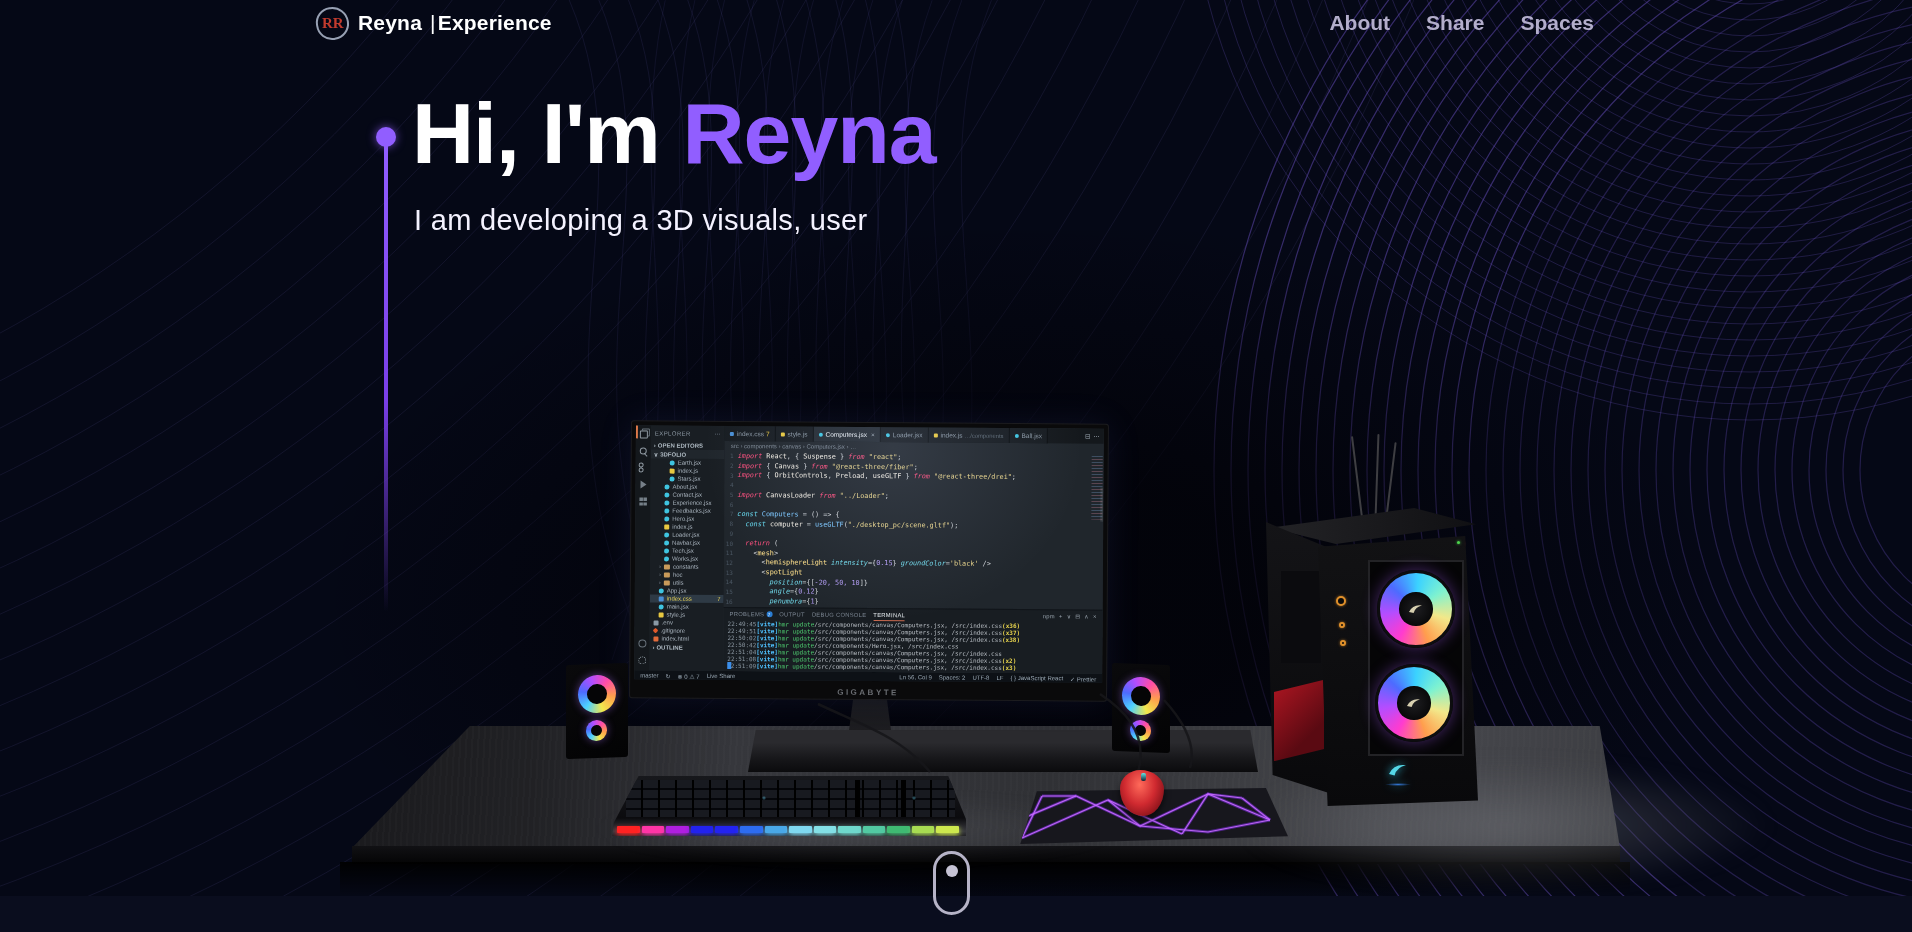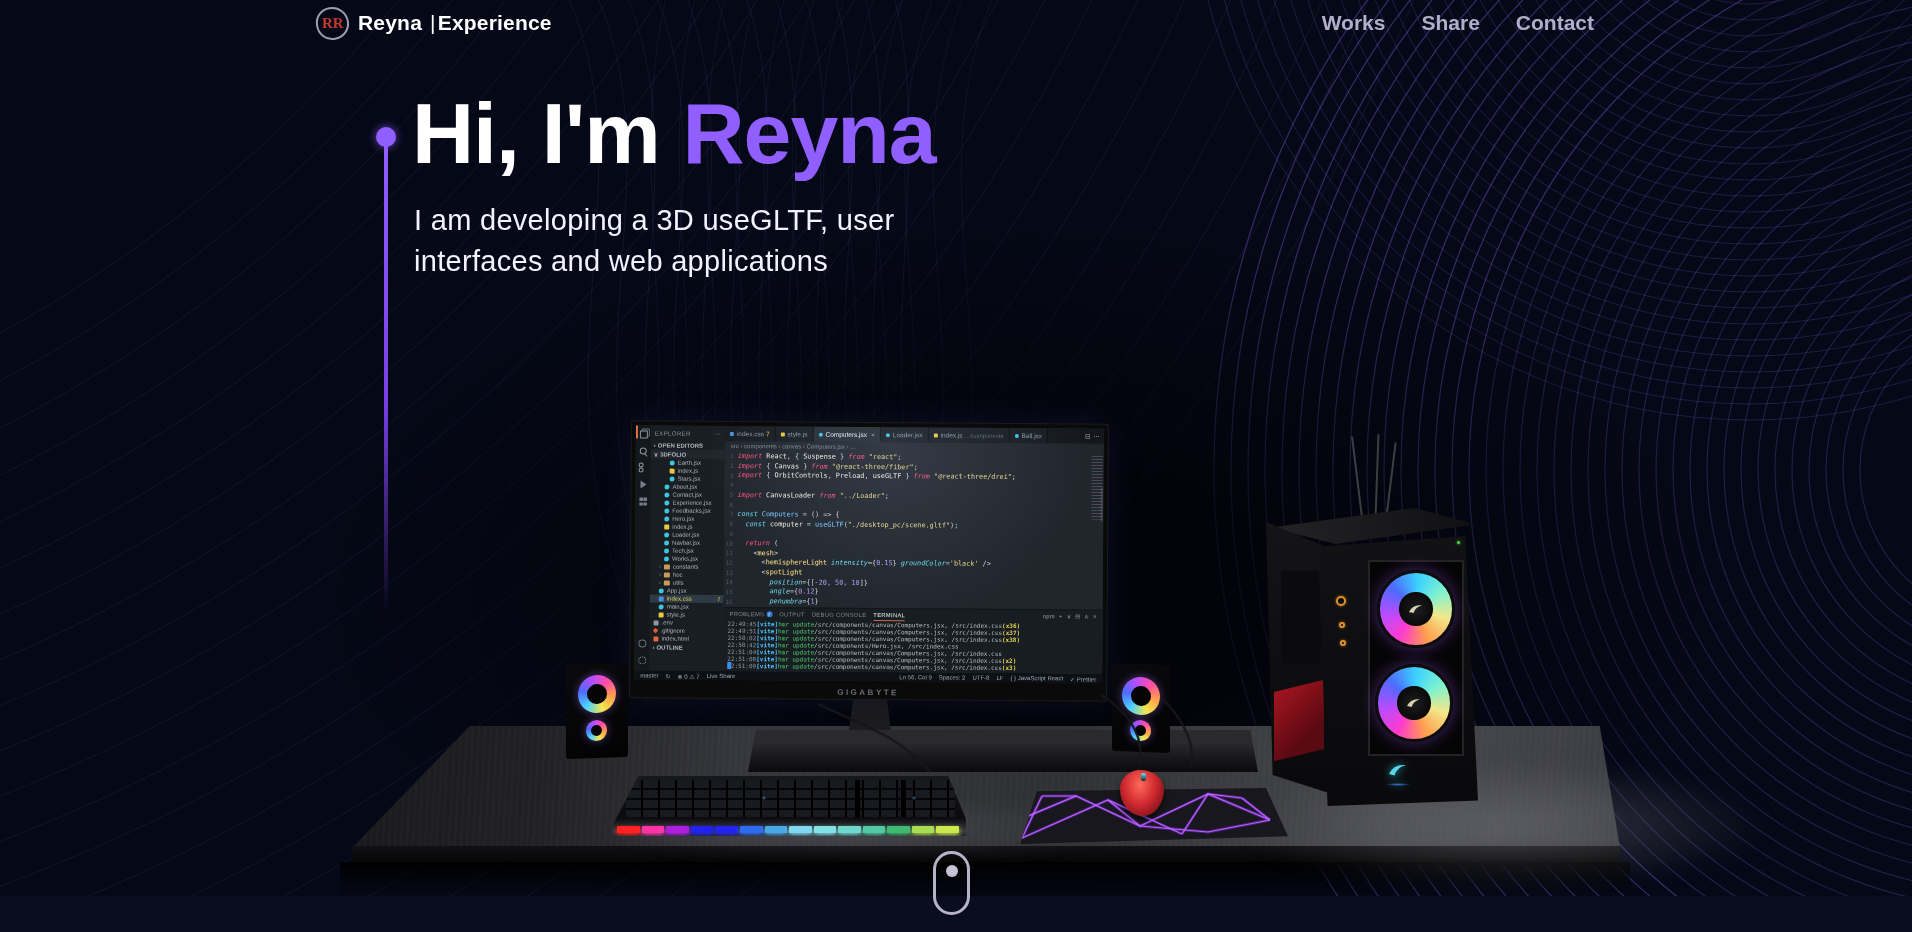--- a/index.html
+++ b/index.html
@@ -364,30 +364,30 @@
 <header>
   <div class="brand">
     <div class="logo-circle">
       <span>RR</span>
     </div>
     <div class="brand-text">
       <span>Reyna</span><span class="brand-div">|</span><span>Experience</span>
     </div>
   </div>
   <nav id="nav">
-      <a class="nav-link">Works</a>
+      <a class="nav-link">About</a>
       <a class="nav-link">Share</a>
-      <a class="nav-link">Contact</a>
+      <a class="nav-link">Spaces</a>
     </nav>
 </header>
 
 <div class="hero-dot"></div>
 <div class="hero-line"></div>
 <h1 class="hero-title"><span>Hi, I'm</span> <span class="accent">Reyna</span></h1>
-<p class="hero-sub"><span>I am developing a 3D useGLTF, user</span><br><span>interfaces and web applications</span></p>
+<p class="hero-sub"><span>I am developing a 3D visuals, user</span><br></p>
 
 <div class="scene">
   <div class="room-dim"></div>
   <div class="desk-top"></div>
   <div class="desk-front"></div>
   <div class="desk-shadow"></div>
   <div class="floor-patch"></div>
   <div class="kb-light"></div>
 
   <div class="monitor-neck"></div>

